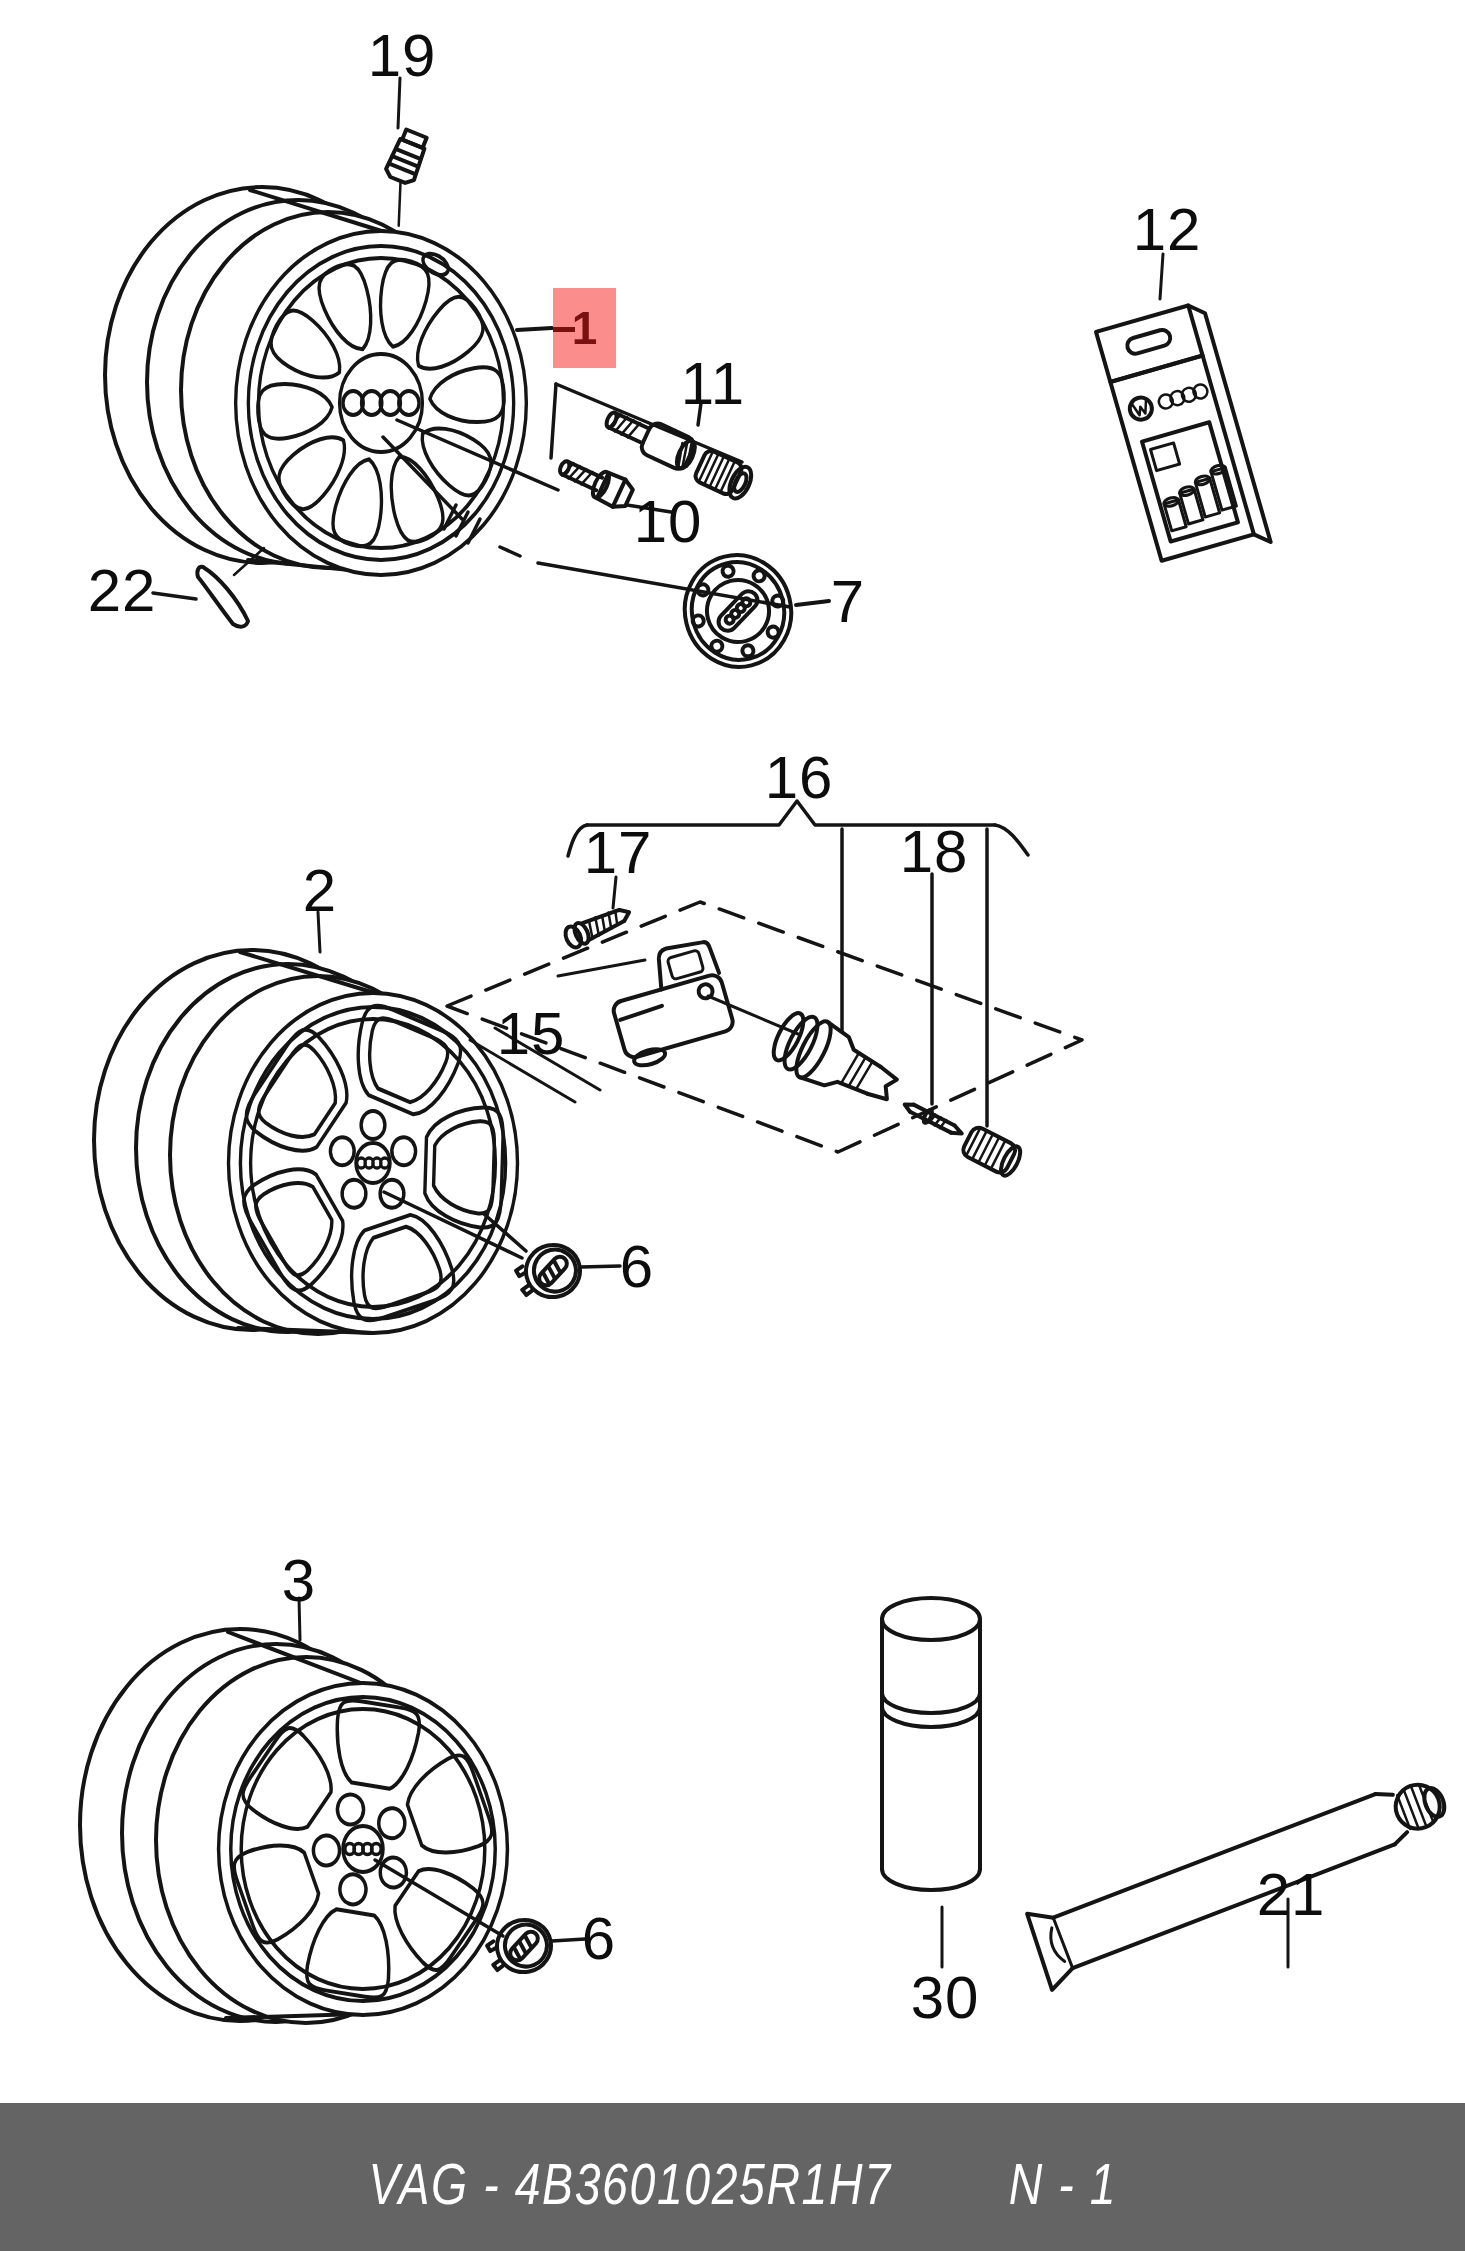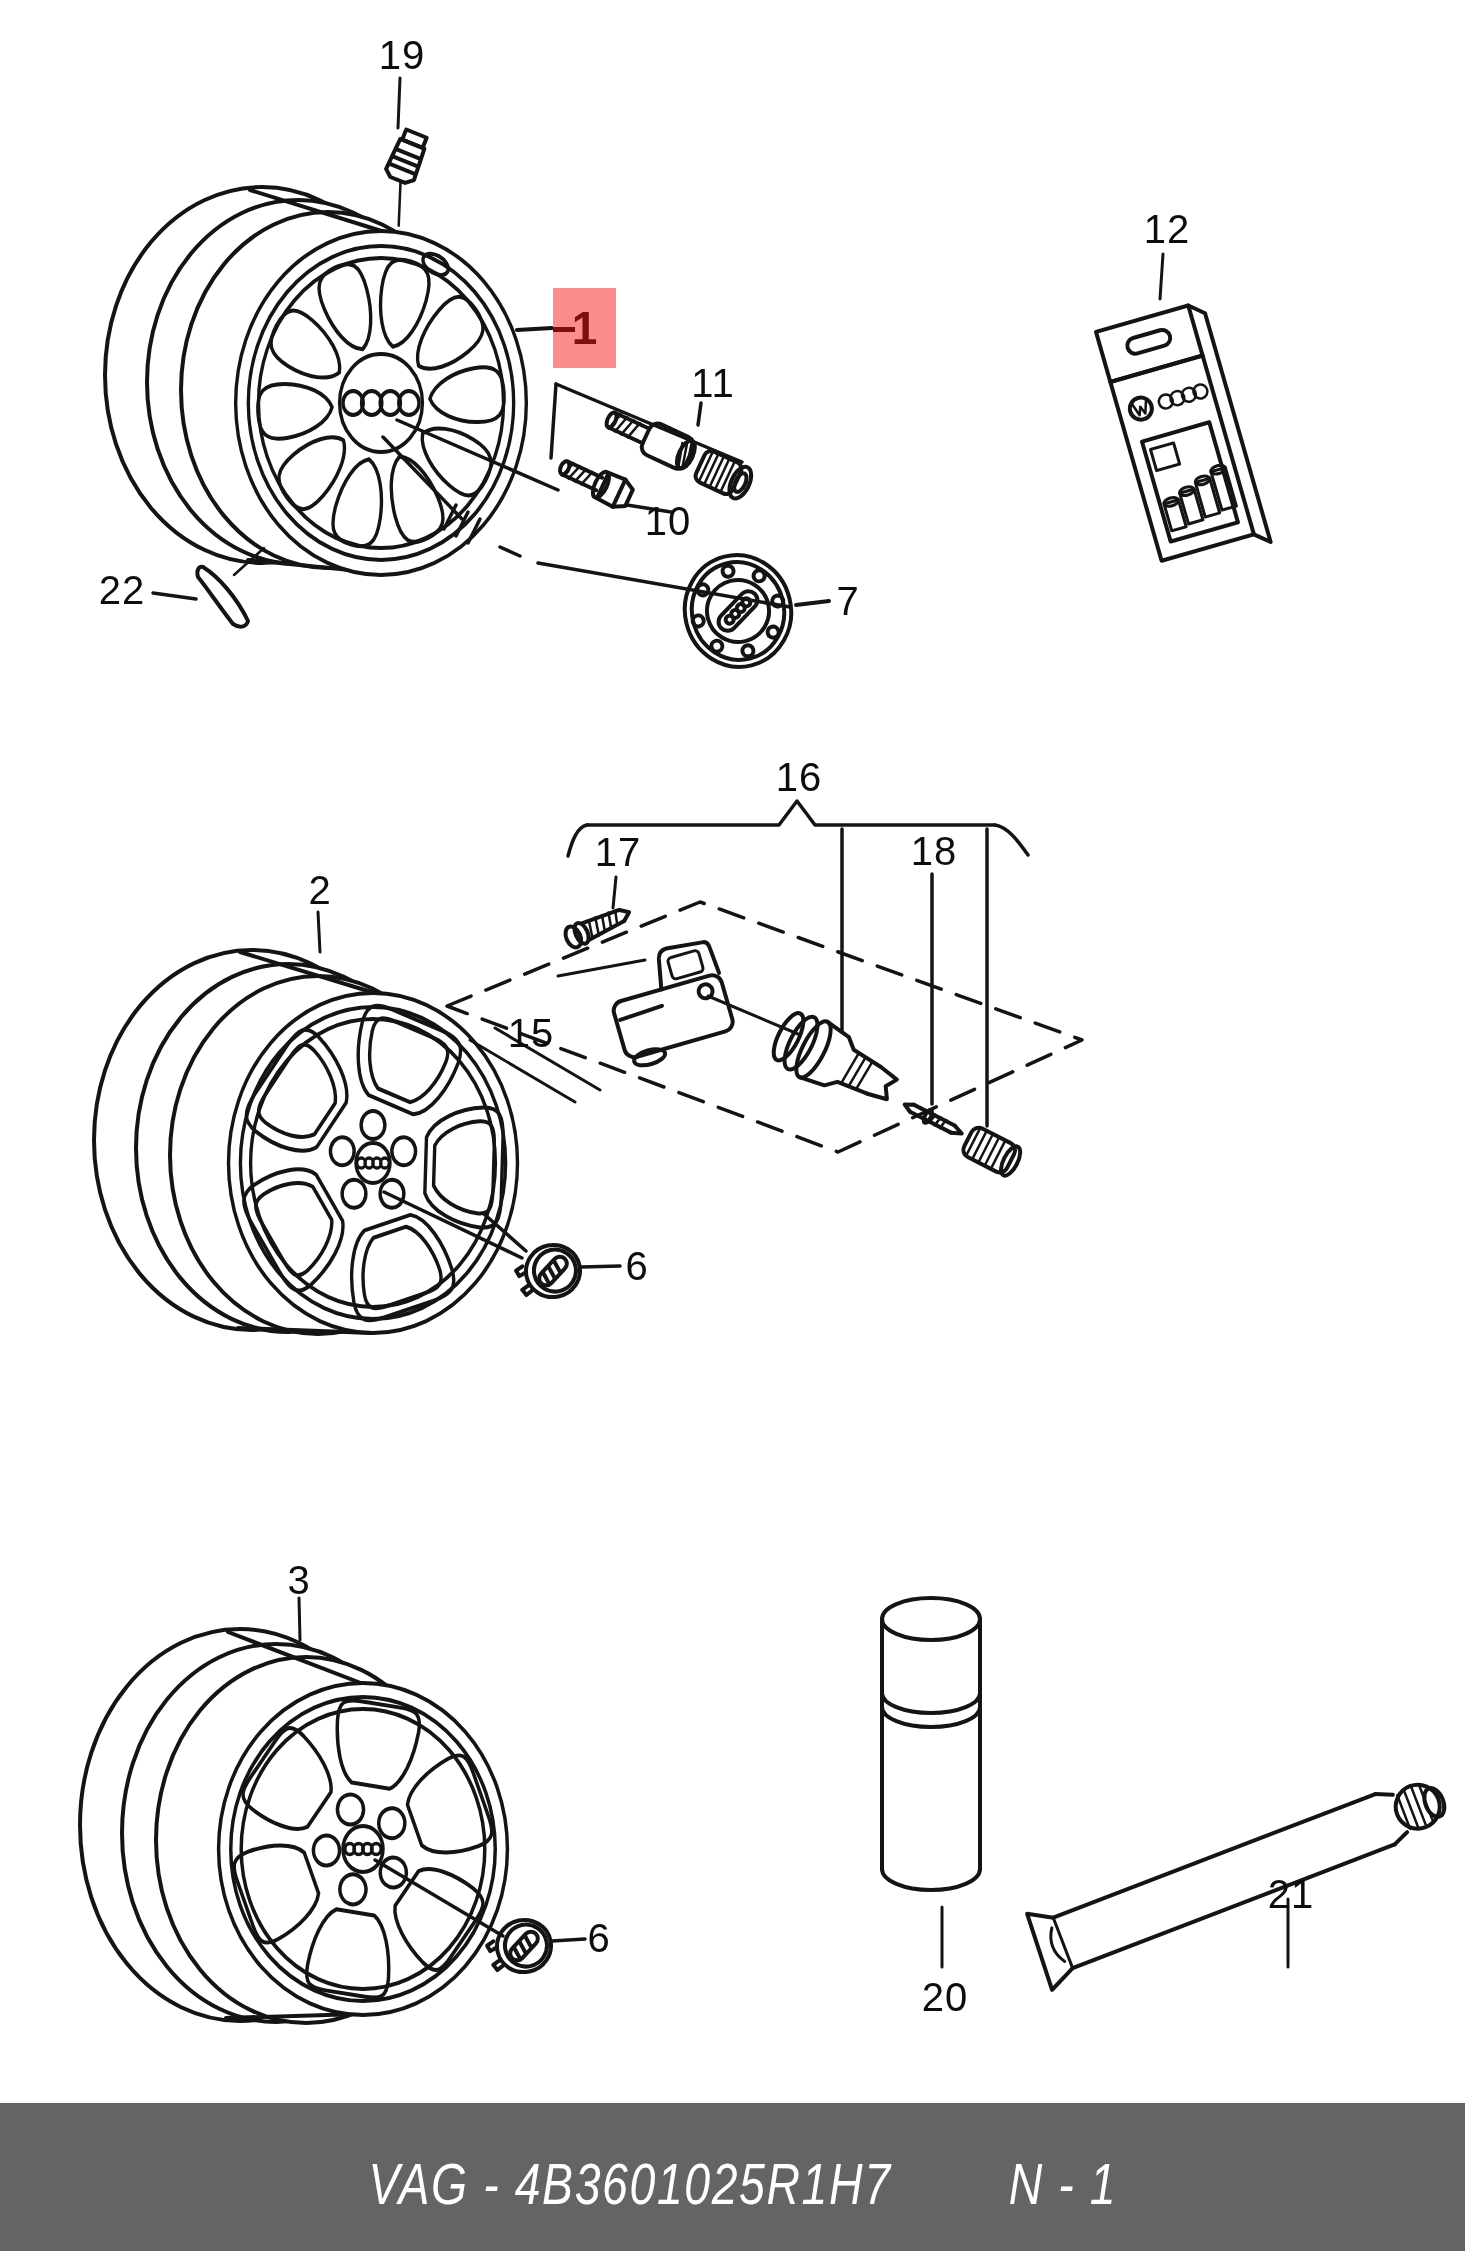--- a/index.html
+++ b/index.html
@@ -7,21 +7,21 @@
     position:relative;width:1465px;height:2251px;background:#fff;overflow:hidden;
     font-family:"Liberation Sans",sans-serif;
     --c-highlight-box:#fb8d8d;
     --c-highlight-text:#7a1111;
     --c-footer-bar:#646464;
     --c-footer-text:#ffffff;
   }
   svg{position:absolute;left:0;top:0;}
   .callout{
     position:absolute;transform:translate(-50%,-50%);
-    font-size:40px;color:#0d0d0d;letter-spacing:1px;white-space:nowrap;
+    font-size:60px;color:#0d0d0d;letter-spacing:1px;white-space:nowrap;
     user-select:none;
   }
   .highlight-box{
     position:absolute;left:553px;top:288px;width:63px;height:80px;
     background:var(--c-highlight-box);
     display:flex;align-items:center;justify-content:center;
   }
   .highlight-box .num{
     font-size:46px;color:var(--c-highlight-text);font-weight:bold;
   }
@@ -436,21 +436,21 @@
 <div class="callout" style="left:848px;top:601px">7</div>
 <div class="callout" style="left:1167px;top:229px">12</div>
 <div class="callout" style="left:320px;top:890px">2</div>
 <div class="callout" style="left:799px;top:777px">16</div>
 <div class="callout" style="left:618px;top:852px">17</div>
 <div class="callout" style="left:934px;top:851px">18</div>
 <div class="callout" style="left:531px;top:1033px">15</div>
 <div class="callout" style="left:637px;top:1266px">6</div>
 <div class="callout" style="left:299px;top:1580px">3</div>
 <div class="callout" style="left:599px;top:1938px">6</div>
-<div class="callout" style="left:945px;top:1997px">20</div>
+<div class="callout" style="left:945px;top:1997px">30</div>
 <div class="callout" style="left:1291px;top:1894px">21</div>
 
 <div class="footer-bar">
   <span class="footer-text footer-code">VAG - 4B3601025R1H7</span>
   <span class="footer-text footer-page">N - 1</span>
 </div>
 
 </div>
 
 </body></html>

